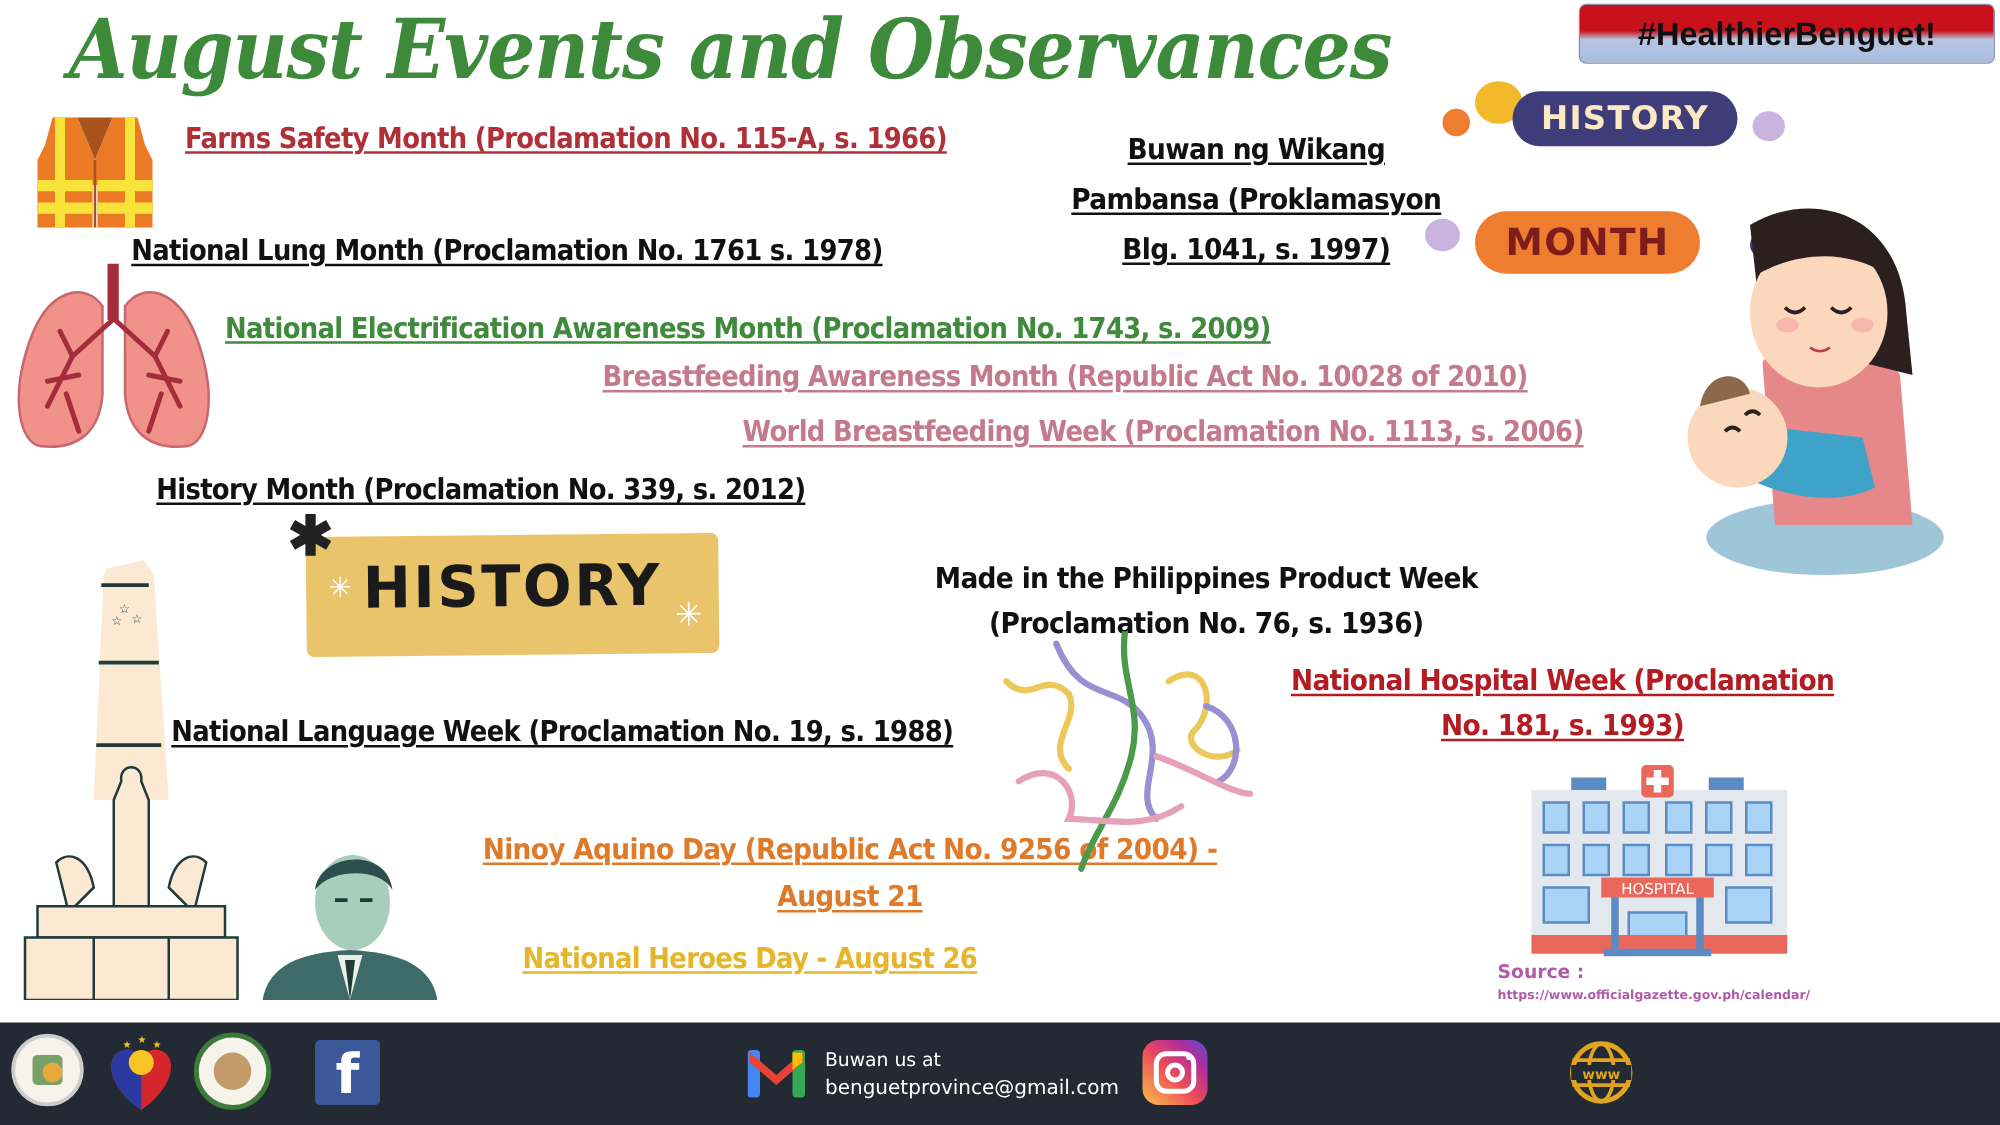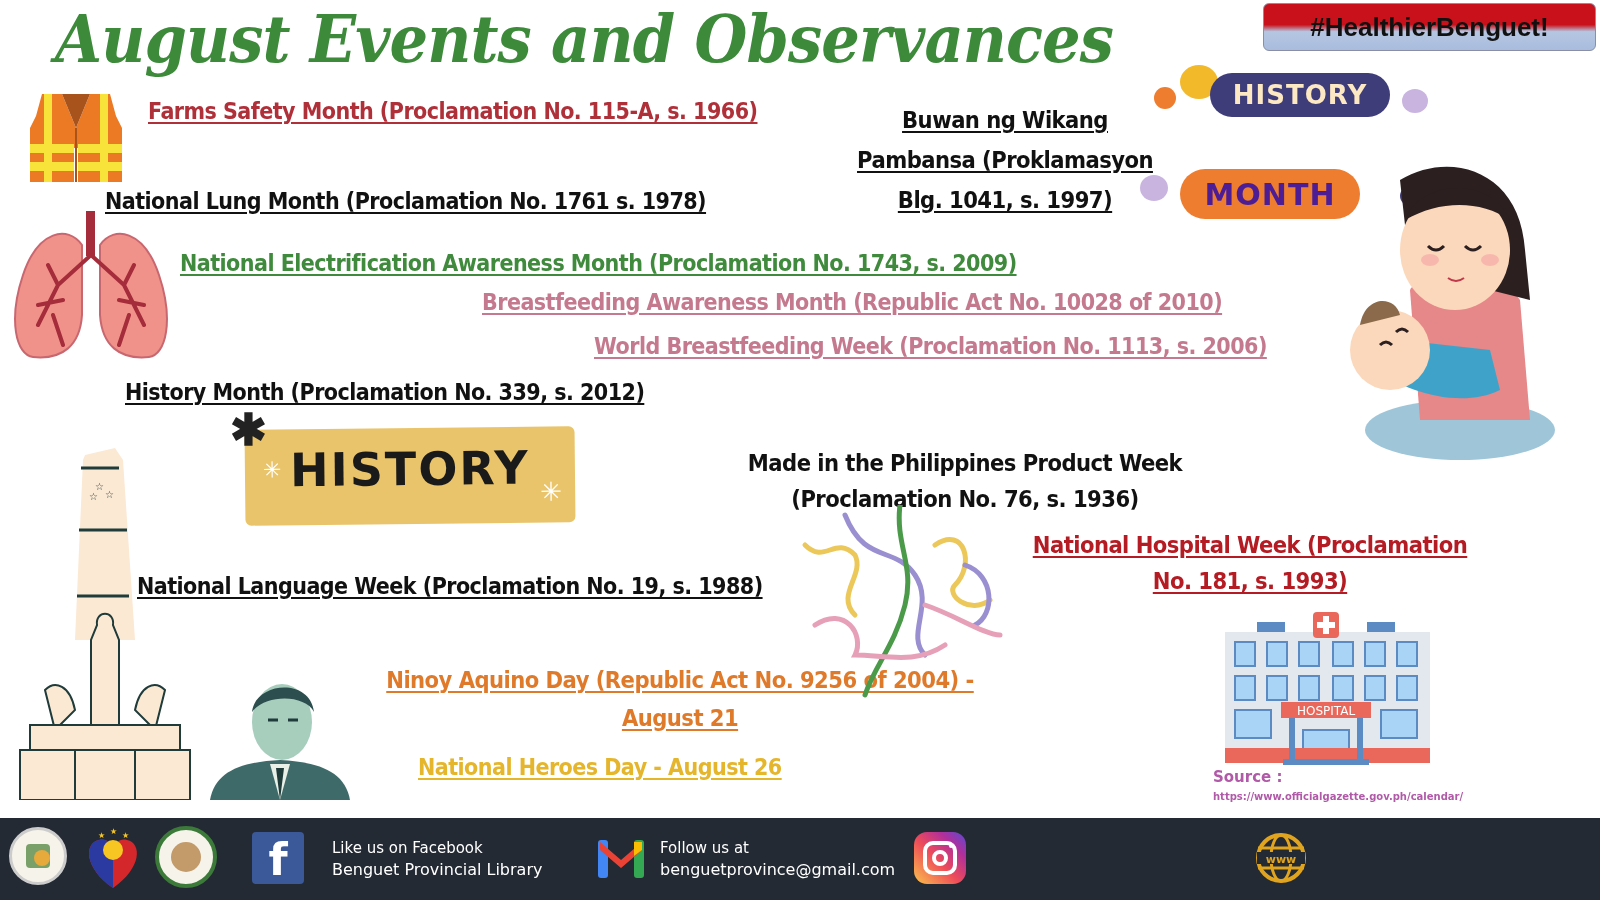--- a/index.html
+++ b/index.html
@@ -26,21 +26,21 @@
     letter-spacing: -0.6px; transform: scaleX(0.9); transform-origin: left top;
     cursor: pointer;
   }
   .center { text-align: center; transform-origin: center top; }
   .plain { text-decoration: none; }
   .footer {
     left: 0; top: 818px; width: 1600px; height: 82px; background: #232a33;
   }
   .ft-text { color: #ffffff; font-family: "DejaVu Sans", sans-serif; font-size: 15px; line-height: 21px; white-space: nowrap; }
   .ft-text .l2 { font-size: 16px; }
-  .source { font-family: "DejaVu Sans", sans-serif; font-weight: bold; font-size: 15px; color: #b05aa8; white-space: nowrap; margin-left: 15px; }
+  .source { font-family: "DejaVu Sans", sans-serif; font-weight: bold; font-size: 15px; color: #b05aa8; white-space: nowrap; }
 </style>
 </head>
 <body>
 
 <div class="abs title">August  Events and Observances</div>
 <div class="abs hashtag">#HealthierBenguet!</div>
 
 <svg class="abs" style="left:28px;top:88px" width="96" height="98" viewBox="0 0 96 98">
   <path d="M14 6 L34 6 L48 40 L62 6 L82 6 L88 28 L94 40 L94 94 L50 94 L50 60 L46 60 L46 94 L2 94 L2 40 L8 28 Z" fill="#ec7a24"></path>
   <path d="M34 6 L48 40 L62 6 Z" fill="#a9531c"></path>
@@ -93,21 +93,21 @@
 
 <div class="abs ev" style="left:418px;top:754px;color:#e5b52c">National Heroes Day - August 26</div>
 
 <div class="abs" style="left:1140px;top:65px;width:300px;height:160px">
   <div class="abs" style="left:14px;top:22px;width:22px;height:22px;border-radius:50%;background:#ef7d2f"></div>
   <div class="abs" style="left:40px;top:0px;width:38px;height:34px;border-radius:50%;background:#f2b92b"></div>
   <div class="abs" style="left:262px;top:24px;width:26px;height:24px;border-radius:50%;background:#c9b4e0"></div>
   <div class="abs" style="left:0px;top:110px;width:28px;height:26px;border-radius:50%;background:#c9b4e0"></div>
   <div class="abs" style="left:260px;top:120px;width:26px;height:22px;border-radius:50%;background:#3f3c7a"></div>
   <div class="abs" style="left:70px;top:8px;width:180px;height:44px;border-radius:22px;background:#3f3c7a;color:#fce8c3;font-family:'DejaVu Sans',sans-serif;font-weight:bold;font-size:26px;display:flex;align-items:center;justify-content:center;letter-spacing:1px">HISTORY</div>
-  <div class="abs" style="left:40px;top:104px;width:180px;height:50px;border-radius:25px;background:#ef7d2f;color:#4c1d95;font-family:'DejaVu Sans',sans-serif;font-weight:bold;font-size:30px;display:flex;align-items:center;justify-content:center;letter-spacing:1px">MONTH</div>
+  <div class="abs" style="left:40px;top:104px;width:180px;height:50px;border-radius:25px;background:#ef7d2f;color:#7f1d1d;font-family:'DejaVu Sans',sans-serif;font-weight:bold;font-size:30px;display:flex;align-items:center;justify-content:center;letter-spacing:1px">MONTH</div>
 </div>
 
 <svg class="abs" style="left:1340px;top:160px" width="220" height="300" viewBox="0 0 220 300">
   <ellipse cx="120" cy="270" rx="95" ry="30" fill="#9fc6d8"></ellipse>
   <path d="M70 130 C80 110 160 110 180 140 L190 260 L80 260 Z" fill="#e6878a"></path>
   <path d="M60 20 C110 -10 180 10 185 90 L190 140 L70 110 Z" fill="#2b1f1f"></path>
   <ellipse cx="115" cy="90" rx="55" ry="60" fill="#fbd8bb"></ellipse>
   <path d="M65 60 C80 20 150 15 170 60 C140 40 100 40 65 60 Z" fill="#2b1f1f"></path>
   <path d="M88 86 q8 8 16 0 M125 86 q8 8 16 0" stroke="#2b1f1f" stroke-width="3" fill="none"></path>
   <ellipse cx="90" cy="100" rx="9" ry="6" fill="#f7a9a7" opacity="0.7"></ellipse>
@@ -209,33 +209,29 @@
     <circle cx="29" cy="22" r="10" fill="#f7c623"></circle>
     <text x="14" y="10" font-size="8" fill="#f7c623">★</text>
     <text x="38" y="10" font-size="8" fill="#f7c623">★</text>
     <text x="26" y="6" font-size="8" fill="#f7c623">★</text>
   </svg>
   <div class="abs" style="left:155px;top:8px;width:62px;height:62px;border-radius:50%;background:#f6f3ea;border:4px solid #3c7a3a">
     <div class="abs" style="left:12px;top:12px;width:30px;height:30px;border-radius:50%;background:#c39a6a"></div>
   </div>
 
   <div class="abs" style="left:252px;top:14px;width:52px;height:52px;background:#3b5998;border-radius:4px;color:#fff;font-family:'DejaVu Sans',sans-serif;font-weight:bold;font-size:44px;display:flex;align-items:flex-end;justify-content:center;overflow:hidden;line-height:48px">f</div>
-  <div class="abs ft-text" style="left:332px;top:20px">
-    <div>Like us on Facebook</div>
-    <div class="l2">Benguet Provincial Library</div>
-  </div>
 
   <svg class="abs" style="left:598px;top:18px" width="46" height="44" viewBox="0 0 46 44">
     <rect x="0" y="4" width="10" height="38" rx="3" fill="#4285f4"></rect>
     <rect x="36" y="4" width="10" height="38" rx="3" fill="#34a853"></rect>
     <path d="M2 6 L23 24 L44 6 L44 14 L23 32 L2 14 Z" fill="#ea4335"></path>
     <path d="M36 6 L44 6 L44 14 L36 20 Z" fill="#fbbc04"></path>
   </svg>
   <div class="abs ft-text" style="left:660px;top:20px">
-    <div>Follow us at</div>
+    <div>Buwan us at</div>
     <div class="l2">benguetprovince@gmail.com</div>
   </div>
 
   <div class="abs" style="left:914px;top:14px;width:52px;height:52px;border-radius:13px;background:linear-gradient(45deg,#f9c34a 0%,#ee4c58 45%,#b12f9a 75%,#5a4bd3 100%)">
     <div class="abs" style="left:9px;top:9px;width:34px;height:34px;border:4px solid #fff;border-radius:10px"></div>
     <div class="abs" style="left:18px;top:18px;width:16px;height:16px;border:4px solid #fff;border-radius:50%"></div>
     <div class="abs" style="left:35px;top:12px;width:4px;height:4px;background:#fff;border-radius:50%"></div>
   </div>
 
   <svg class="abs" style="left:1255px;top:14px" width="52" height="52" viewBox="0 0 52 52">

